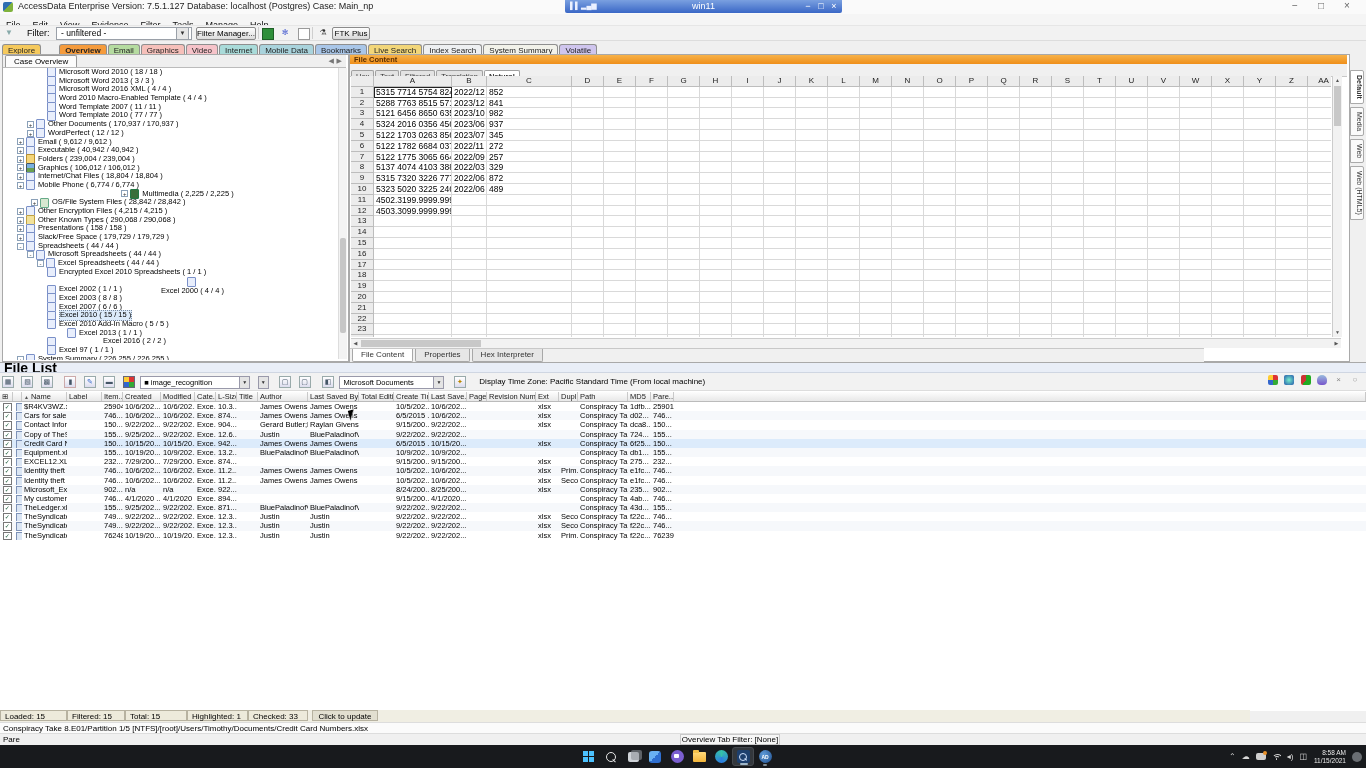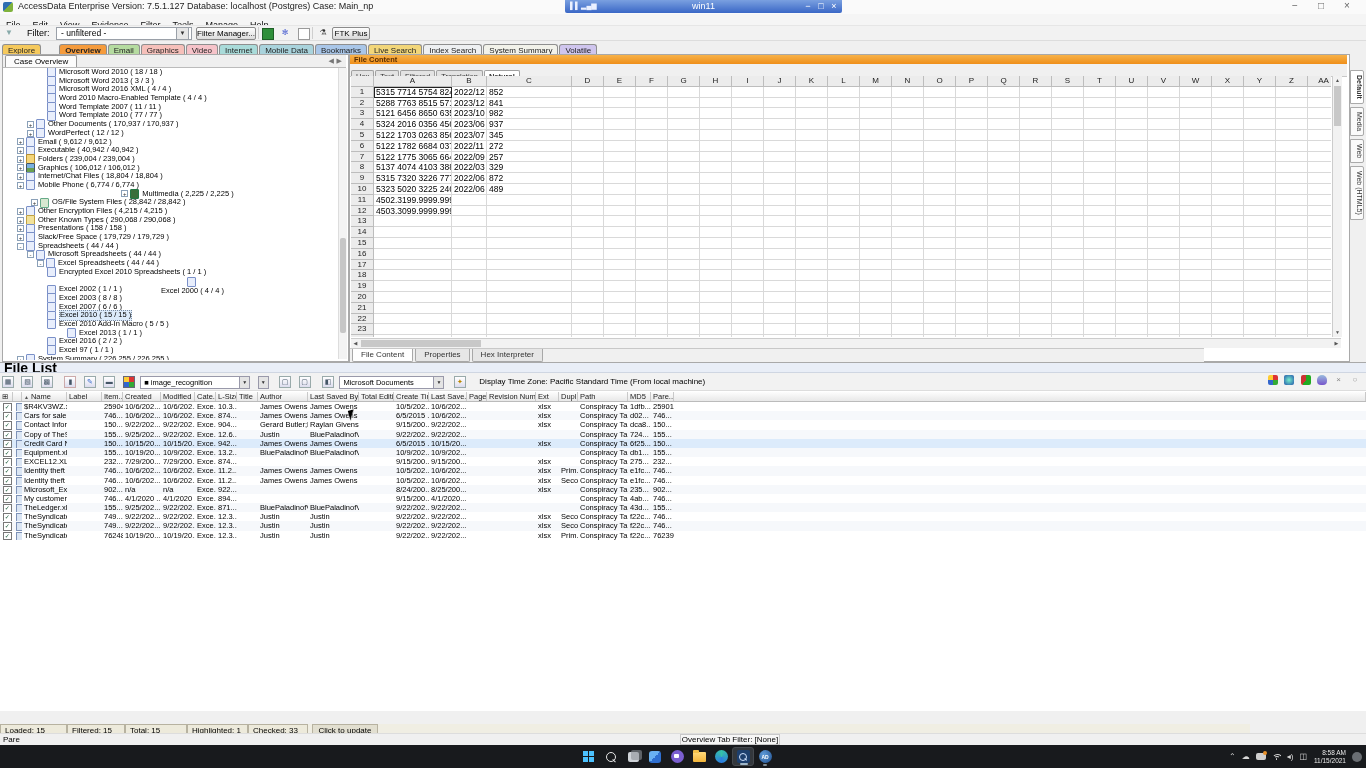--- a/index.html
+++ b/index.html
@@ -109,21 +109,21 @@
   .fl-hcell{border-right:1px solid #c9c9c9;font-size:7.5px;line-height:9px;white-space:nowrap;overflow:hidden;padding-left:2px;color:#222;box-sizing:border-box;}
   .fl-row{display:grid;height:9.2px;background:#fff;}
   .fl-row.alt{background:#f6f8fb;}
   .fl-row.sel{background:#dcebfb;}
   .fl-cell{font-size:7.5px;line-height:9.2px;white-space:nowrap;overflow:hidden;padding-left:2px;box-sizing:border-box;}
   .fl-check{display:inline-block;width:6.5px;height:6.5px;border:1px solid #777;background:#fff;font-size:6px;line-height:6px;text-align:center;color:#153;margin:1px 0 0 1px;}
   .fl-ficon{display:inline-block;width:6px;height:7px;background:#dbe6f4;border:1px solid #7d92b8;margin:1px 0 0 1px;}
   .sort-glyph{font-size:5px;color:#555;margin-right:2px;}
 
   
-  #status1{left:0;top:710px;width:1250px;height:12px;background:#f0eee3;margin-top:14px;}
+  #status1{left:0;top:710px;width:1250px;height:12px;background:#f0eee3;}
   .seg{position:absolute;top:0;height:11px;border:1px solid #b7b2a0;background:#edeadb;font-size:8px;line-height:11px;padding-left:4px;box-sizing:border-box;}
   #upd-btn{position:absolute;top:0;height:11px;border:1px solid #b7b2a0;background:#e2dfd0;font-size:8px;line-height:11px;text-align:center;box-sizing:border-box;}
   #status2{left:0;top:722px;width:1366px;height:11px;background:#fbfbfb;border-top:1px solid #ddd;font-size:8px;line-height:11px;padding-left:3px;box-sizing:border-box;}
   #status3{left:0;top:733px;width:1366px;height:12px;background:#f0f0f0;border-top:1px solid #ddd;font-size:8px;line-height:11px;}
   #ready-txt{left:3px;top:0;}
   #ovw-filter{left:680px;top:0;width:100px;height:11px;border:1px solid #c9c9c9;background:#f6f6f6;text-align:center;line-height:10px;box-sizing:border-box;}
 
   
   #taskbar{left:0;top:745px;width:1366px;height:23px;background:#181a1d;}
   #tb-center{left:578px;top:2px;height:19px;display:flex;align-items:center;}
@@ -343,21 +343,21 @@
           <div class="tlabel">Excel 2010 ( 15 / 15 )</div>
         </div>
         <div class="tree-row" style="padding-left: 44px;">
           <div class="ticon sheet"></div>
           <div class="tlabel">Excel 2010 Add-In Macro ( 5 / 5 )</div>
         </div>
         <div class="tree-row" style="padding-left: 64px;">
           <div class="ticon sheet"></div>
           <div class="tlabel">Excel 2013 ( 1 / 1 )</div>
         </div>
-        <div class="tree-row" style="padding-left: 44px;">
+        <div class="tree-row" style="padding-left: 44px; gap: 44px;">
           <div class="ticon sheet"></div>
           <div class="tlabel">Excel 2016 ( 2 / 2 )</div>
         </div>
         <div class="tree-row" style="padding-left: 44px;">
           <div class="ticon sheet"></div>
           <div class="tlabel">Excel 97 ( 1 / 1 )</div>
         </div>
         <div class="tree-row" style="padding-left: 14px;">
           <div class="expander">+</div>
           <div class="ticon system"></div>
@@ -1526,20 +1526,21 @@
   </div>
 
   <div id="status1" class="abs">
       <div class="seg" style="left: 0px; width: 67px;">Loaded: 15</div>
       <div class="seg" style="left: 67px; width: 58px;">Filtered: 15</div>
       <div class="seg" style="left: 125px; width: 62px;">Total: 15</div>
       <div class="seg" style="left: 187px; width: 61px;">Highlighted: 1</div>
       <div class="seg" style="left: 248px; width: 60px;">Checked: 33</div>
       <div id="upd-btn" style="left: 312px; width: 66px;">Click to update size</div>
     </div>
+  <div id="status2" class="abs nosel">Conspiracy Take 8.E01/Partition 1/5 [NTFS]/[root]/Users/Timothy/Documents/Credit Card Numbers.xlsx</div>
   <div id="status3" class="abs">
     <span id="ready-txt" class="abs">Pare</span>
     <span id="ovw-filter" class="abs nosel">Overview Tab Filter: [None]</span>
   </div>
 
   <div id="taskbar" class="abs">
     <div id="tb-center" class="abs">
       <div class="tb-slot">
           <div id="ic-start">
             <div></div>

